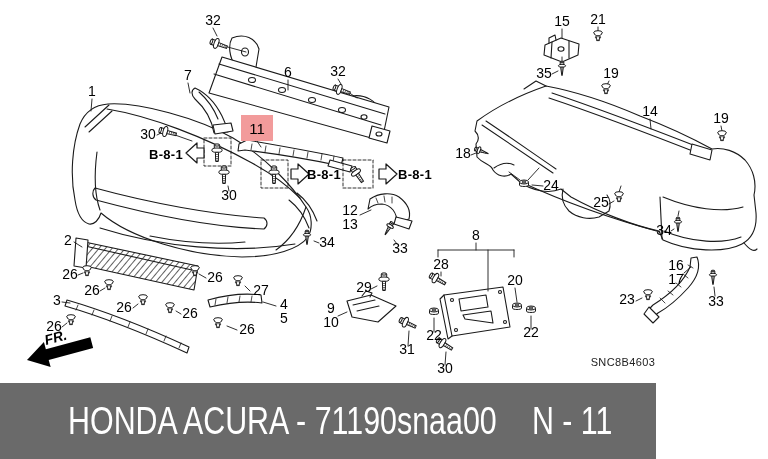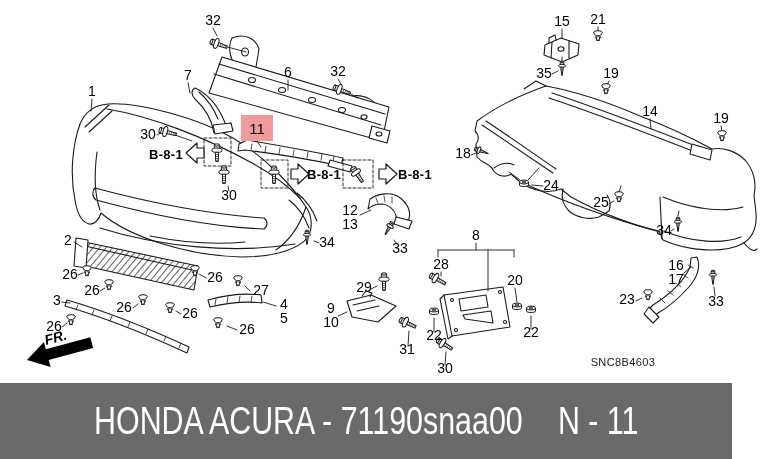--- a/index.html
+++ b/index.html
@@ -3,22 +3,22 @@
 <meta charset="utf-8">
 <style>
   html,body{margin:0;padding:0}
   body{width:768px;height:459px;position:relative;background:#ffffff;overflow:hidden}
   .diagram{position:absolute;top:0;left:0}
   svg text{font-family:"Liberation Sans","DejaVu Sans",sans-serif;font-size:14px;fill:#000}
   svg text.b81{font-weight:bold;font-size:13px;letter-spacing:.3px}
   svg text.code{font-size:11px;fill:#222;letter-spacing:.4px}
   svg text.hl{font-size:15px}
   svg text.fr{font-weight:bold;font-style:italic;font-size:14px;fill:#000}
-  .footer{position:absolute;left:0;top:383px;width:732px;height:76px;background:#6A6A6A;
-          display:flex;align-items:center;justify-content:center}
+  .footer{position:absolute;left:0;top:383px;width:656px;height:76px;background:#6A6A6A;
+          display:flex;align-items:center;}
   .footer-text{color:#fff;font-family:"Liberation Sans","DejaVu Sans",sans-serif;
                font-size:38px;white-space:nowrap;display:flex;gap:44px;
                transform:scaleX(.8);transform-origin:center}
 </style>
 </head>
 <body>
 
 <svg class="diagram" width="768" height="383" viewBox="0 0 768 383">
   <defs>
     <pattern id="hatch" width="5" height="5" patternUnits="userSpaceOnUse" patternTransform="rotate(40)">

